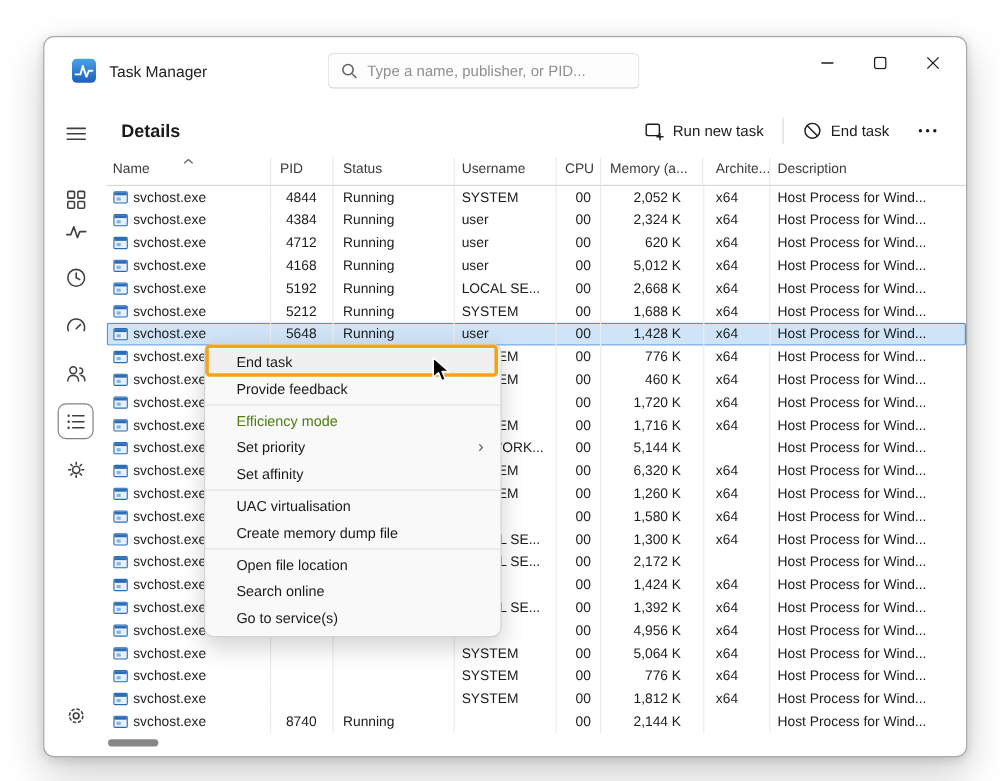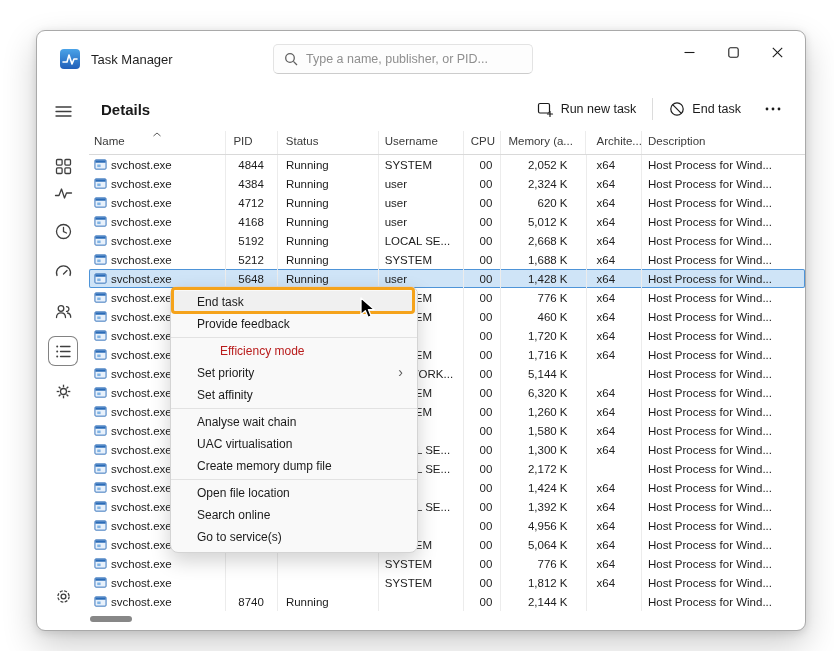--- a/index.html
+++ b/index.html
@@ -68,21 +68,21 @@
   .hcell.c-pid, .hcell.c-cpu, .hcell.c-mem { justify-content:flex-start; padding-left:7px; padding-right:0; }
   .svc-icon { display:inline-flex; line-height:0; flex:0 0 auto; }
   .hbar { position:absolute; left:1px; bottom:8px; width:42px; height:6px; background:#878787; border-radius:3px; }
 
   
   .cmenu { position:absolute; left:170px; top:286px; width:248px; background:#f9f9f9;
            border:1px solid #d4d4d4; border-radius:8px; padding:4px 0;
            box-shadow:0 8px 20px rgba(0,0,0,.18); z-index:40; }
   .mitem { position:relative; height:22px; display:flex; align-items:center; padding-left:26px;
            padding-right:12px; font-size:12px; color:#1b1b1b; white-space:nowrap; }
-  .mitem.disabled { color:#b91c1c;margin-left:23px; }
+  .mitem.disabled { color:#4d7c0f; }
   .mitem.highlighted { background:#f0f0f0; }
   .msub { position:absolute; right:14px; top:2px; font-size:14px; color:#5a5a5a; }
   .msep { height:1px; background:#e2e2e2; margin:2px 0; }
 
   
   .hlbox { position:absolute; left:171px; top:287px; width:244px; height:27px;
            border:3px solid #f5a31b; border-radius:4px; z-index:50; pointer-events:none; }
   .cursor { position:absolute; left:360px; top:297px; z-index:60; pointer-events:none; }
 </style>
 </head>
@@ -1106,24 +1106,20 @@
       <div class="mitem">
     <span class="mlabel">Set priority</span>
     <span class="msub">›</span>
   </div>
       <div class="mitem">
     <span class="mlabel">Set affinity</span>
 
   </div>
       <div class="msep"></div>
       <div class="mitem">
-    <span class="mlabel">Analyse wait chain</span>
-
-  </div>
-      <div class="mitem">
     <span class="mlabel">UAC virtualisation</span>
 
   </div>
       <div class="mitem">
     <span class="mlabel">Create memory dump file</span>
 
   </div>
       <div class="msep"></div>
       <div class="mitem">
     <span class="mlabel">Open file location</span>

